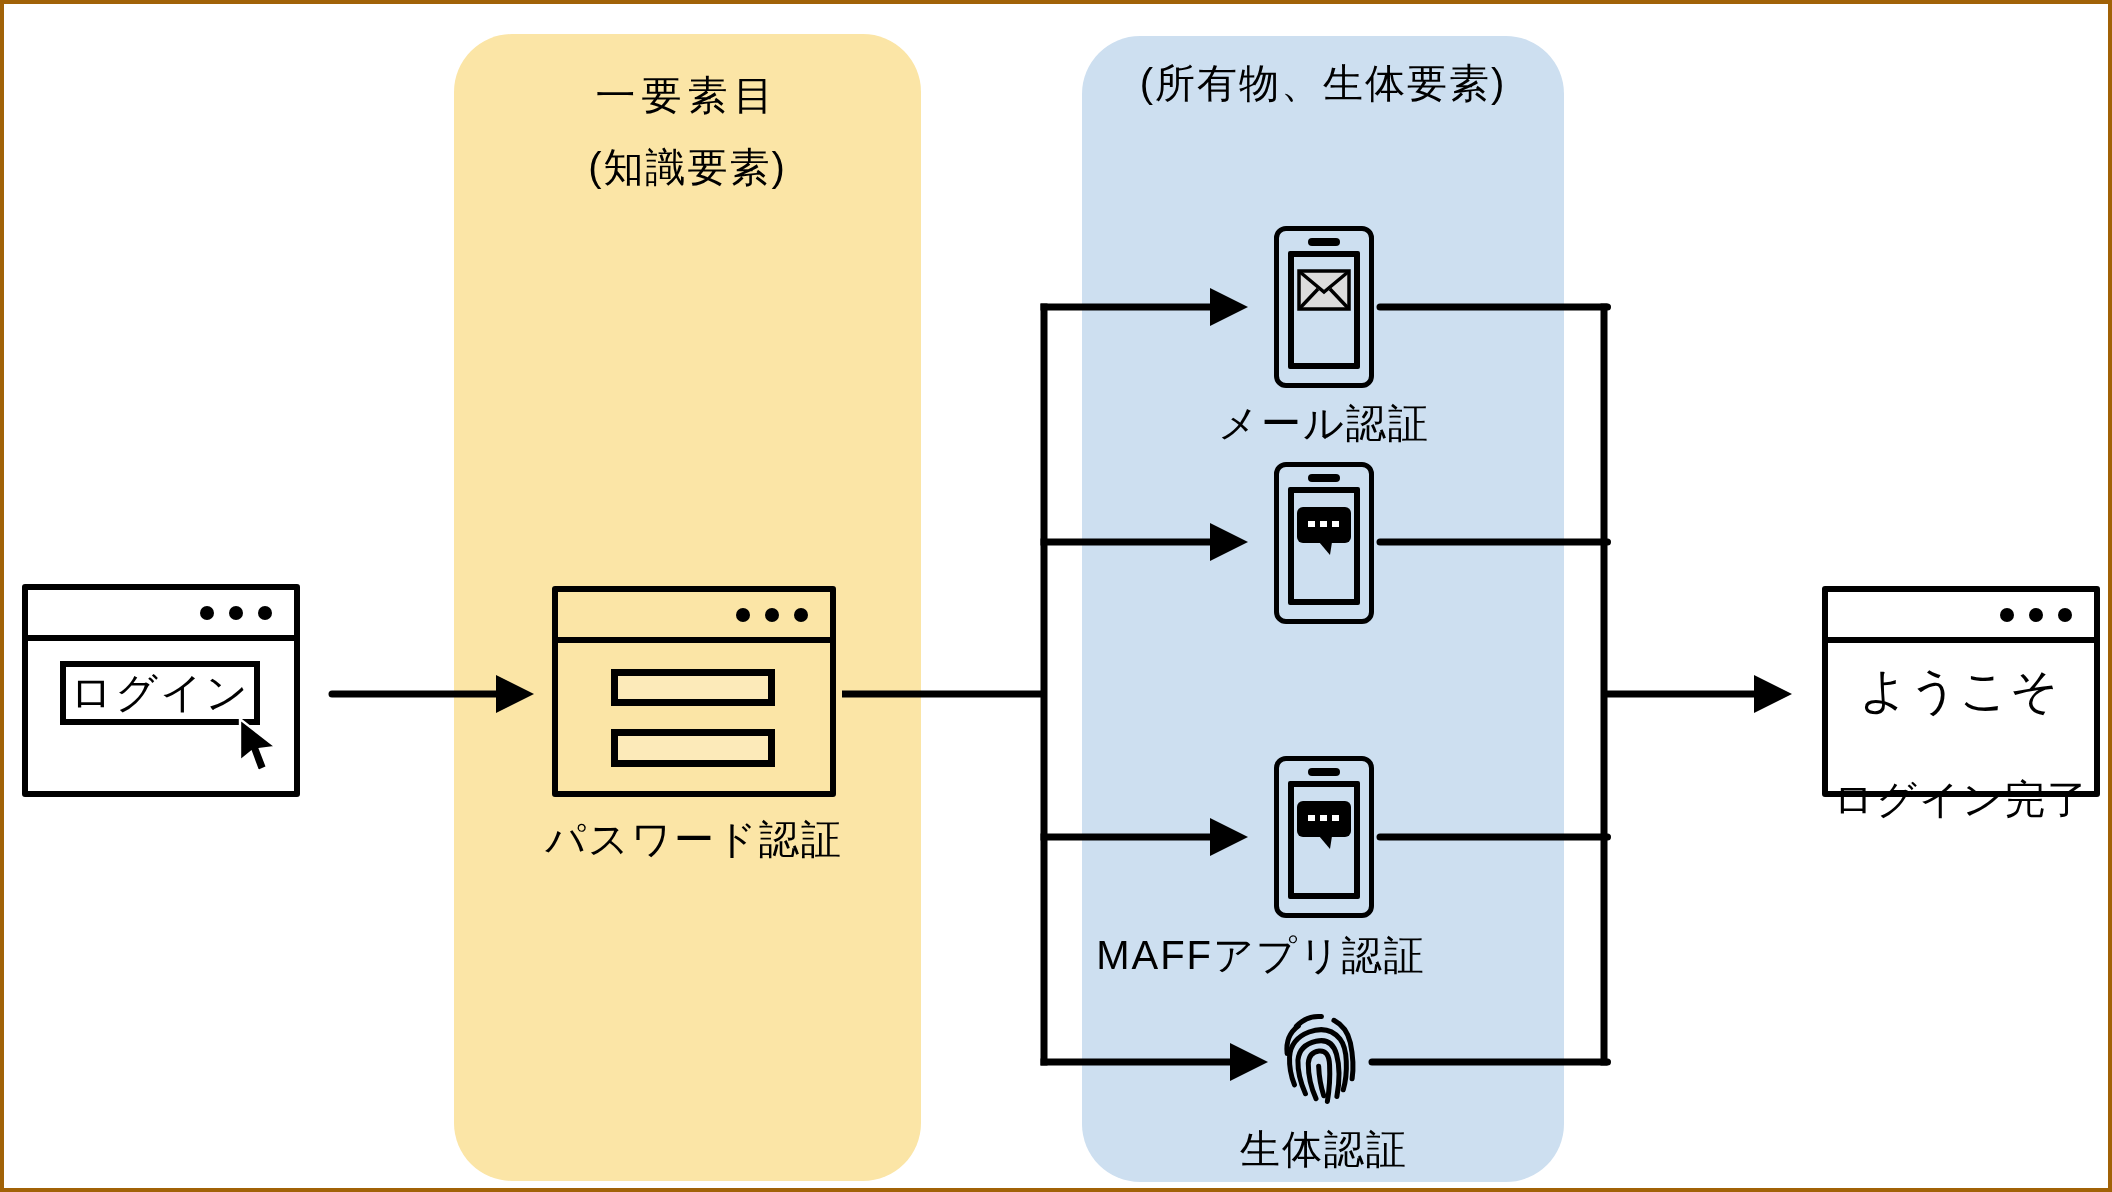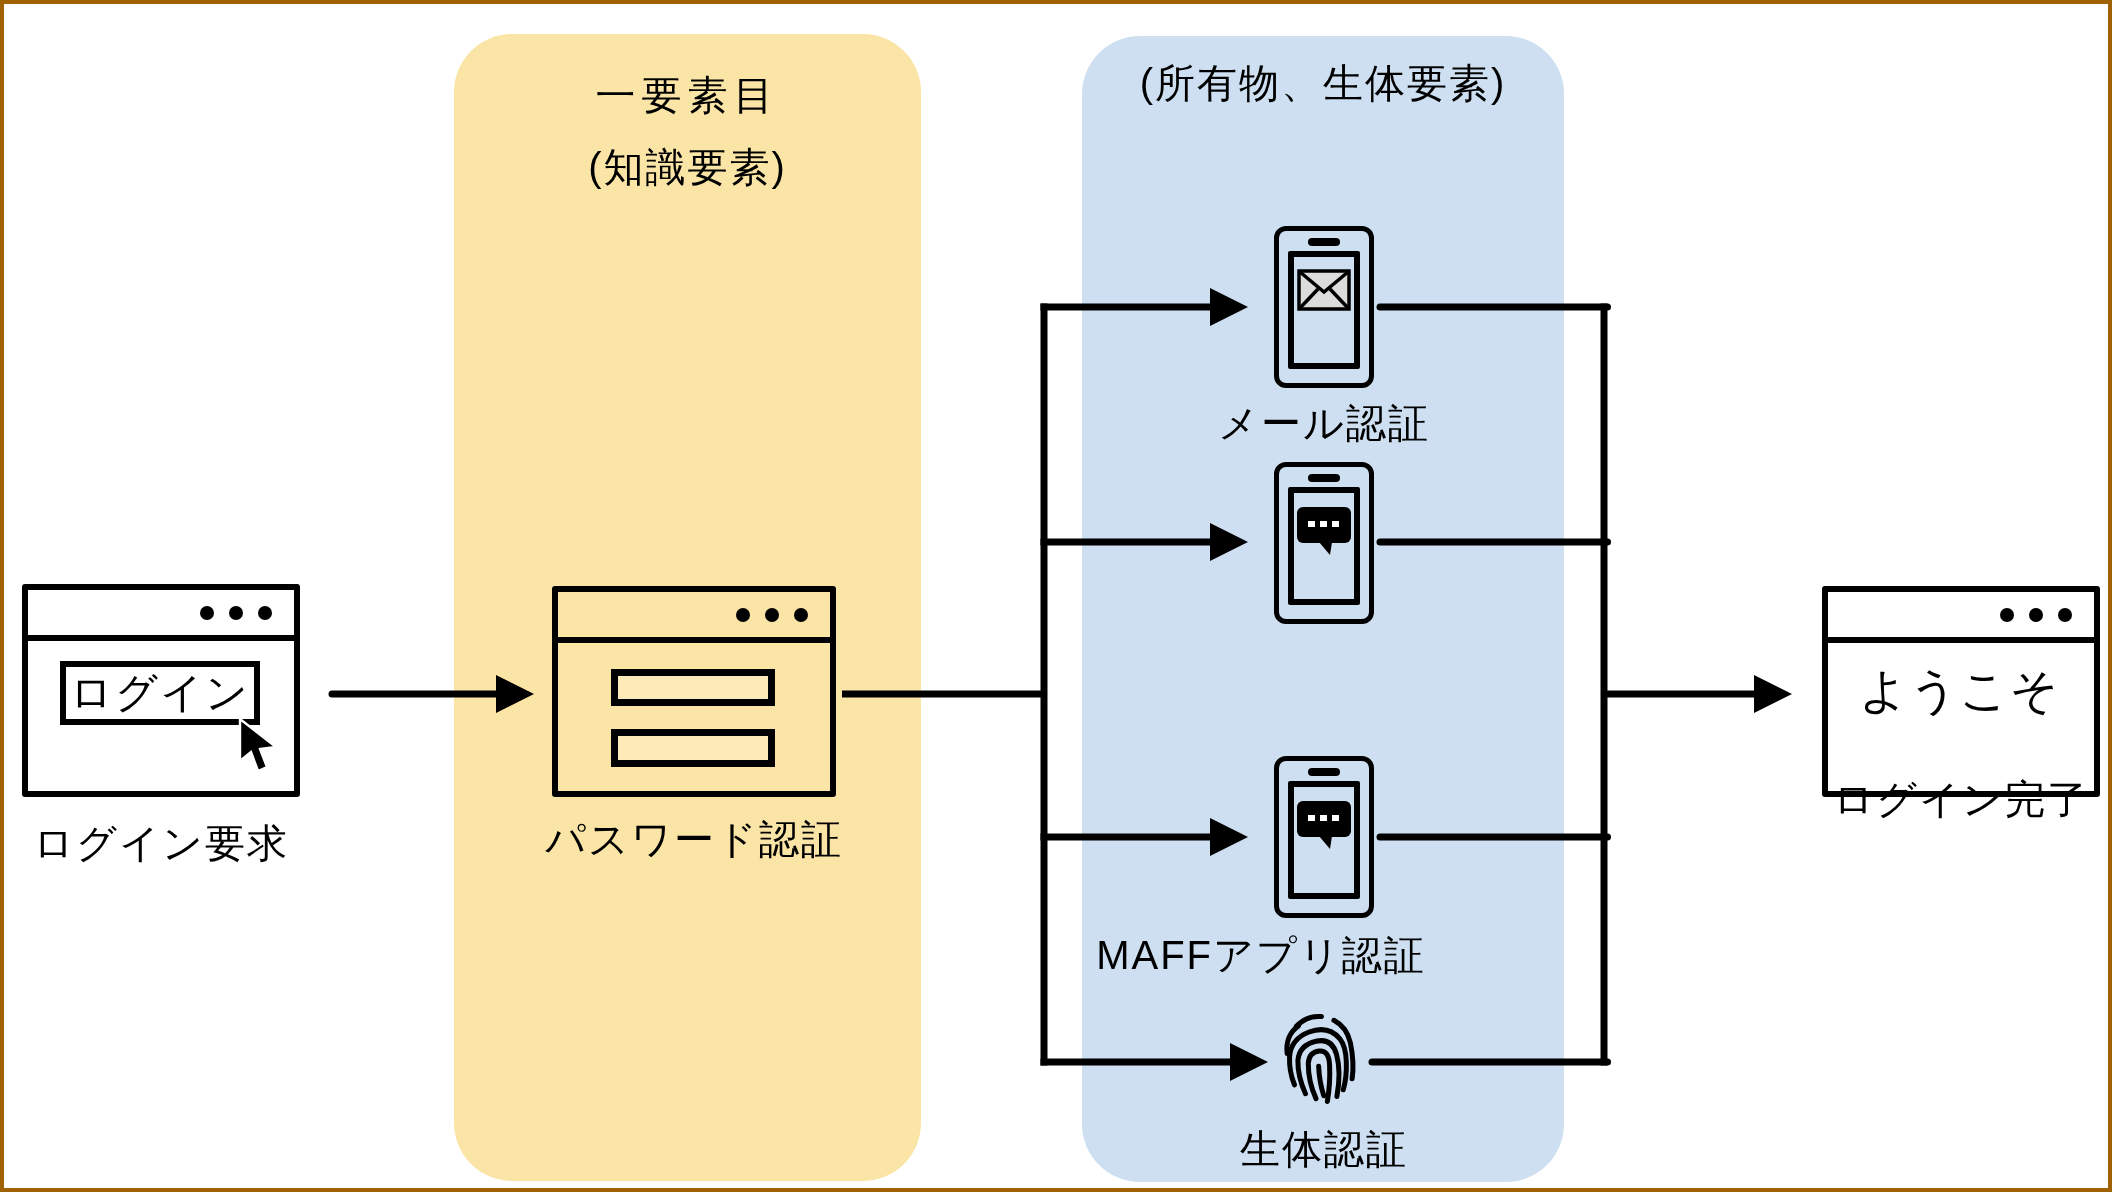--- a/index.html
+++ b/index.html
@@ -190,21 +190,20 @@
           <span class="dot"></span>
       </div>
     </div>
     <div class="win-content">
       <div class="login-button">ログイン</div>
       <svg class="cursor" viewBox="0 0 26 30">
         <path d="M3 1 L3 22 L8.5 17.5 L12 27 L16.5 25 L13 16 L21 15 Z" fill="#000" stroke="#fff" stroke-width="1.2"></path>
       </svg>
     </div>
   </div>
-  <div class="caption" style="left:8px;top:812px;width:298px;">ログイン要求</div>
 
   <div class="window password">
     <div class="titlebar">
       <div class="dots">
         <span class="dot"></span>
           <span class="dot"></span>
           <span class="dot"></span>
       </div>
     </div>
     <div class="win-content">

